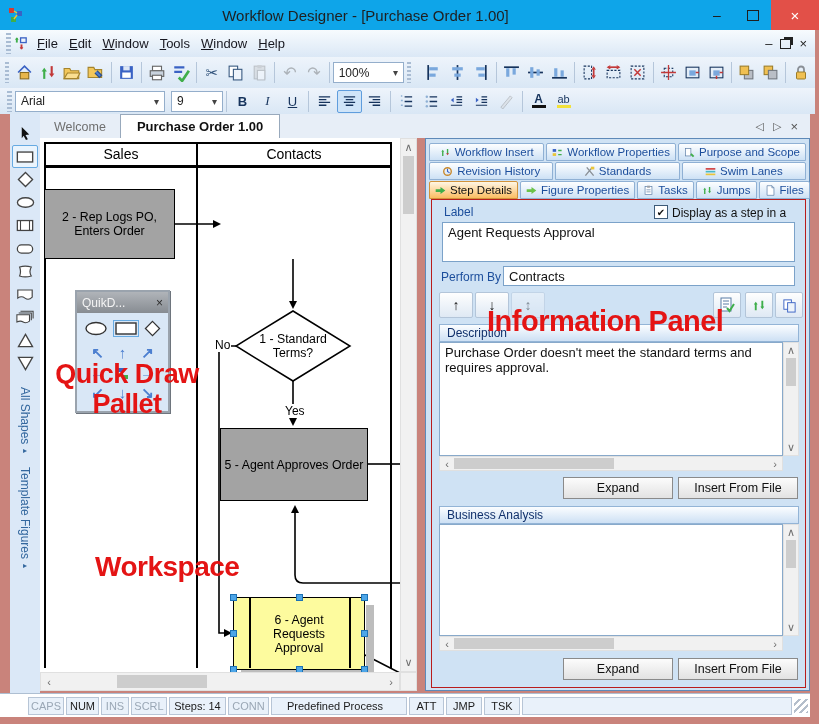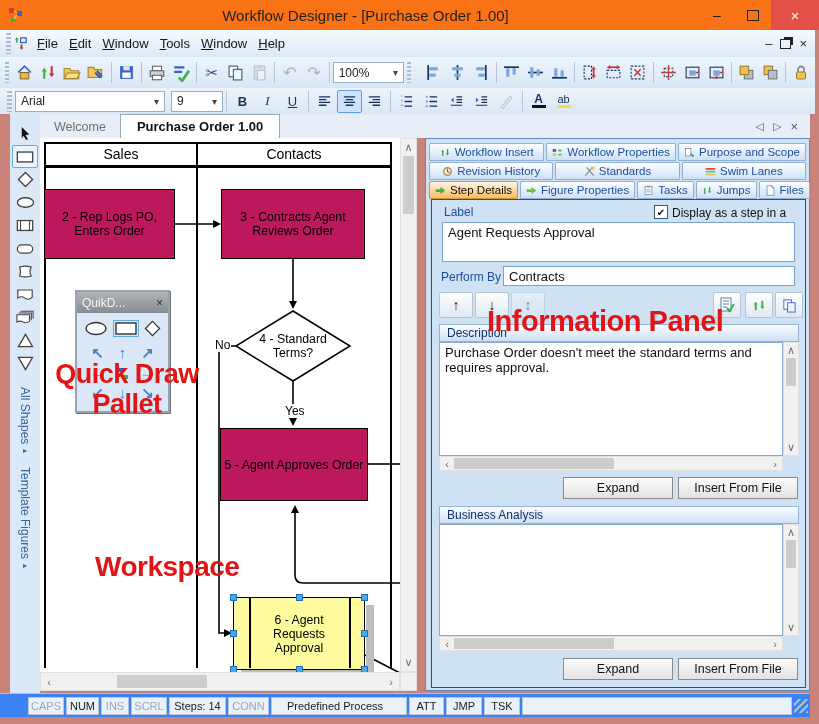--- a/index.html
+++ b/index.html
@@ -1,19 +1,19 @@
 <!DOCTYPE html>
 <html><head>
 <meta charset="utf-8">
 <style>
   html,body{margin:0;padding:0;background:#9e9e9e;font-family:"Liberation Sans",sans-serif;}
   .win{position:relative;width:819px;height:724px;background:#c9837b;overflow:hidden;}
   .abs{position:absolute;}
   
-  .titlebar{left:0;top:0;width:819px;height:30px;background:#f97316;display:flex;align-items:center;}
+  .titlebar{left:0;top:0;width:819px;height:30px;background:#0ea5e9;display:flex;align-items:center;}
   .apptitle{flex:1;text-align:center;font-size:15px;color:#1f1f1f;}
   .cap-btn{width:36px;height:24px;display:flex;align-items:center;justify-content:center;color:#1f1f1f;font-size:14px;}
   .cap-close{width:48px;height:30px;background:#e25048;color:#fff;font-size:15px;display:flex;align-items:center;justify-content:center;}
   .maxbox{width:10px;height:9px;border:1.6px solid #1f1f1f;display:inline-block;}
   
   .menubar{left:0;top:30px;width:815px;height:27px;background:linear-gradient(#f7fbfe,#dbe8f6);display:flex;align-items:center;padding-left:3px;box-sizing:border-box;}
   .menu-item{padding:3px 9px 3px 2px;font-size:13px;color:#17171f;}
   .menu-item::first-letter{text-decoration:underline;}
   .mdi-ctrls{margin-left:auto;display:flex;align-items:center;gap:8px;padding-right:8px;color:#222;font-size:13px;}
   .restore{width:9px;height:8px;border:1.4px solid #222;box-shadow:3px -3px 0 -1px #222;display:inline-block;}
@@ -36,21 +36,21 @@
   
   .stool{left:10px;top:114px;width:30px;height:579px;background:#dbe8f7;display:flex;flex-direction:column;align-items:center;padding-top:8px;box-sizing:border-box;}
   .sbtn{width:26px;height:23px;display:flex;align-items:center;justify-content:center;}
   .sbtn-sel{border:1.5px solid #66aae2;background:#eaf4fd;border-radius:2px;box-sizing:border-box;}
   .vlabel{writing-mode:vertical-rl;font-size:12px;color:#33679e;margin:12px 0 2px 0;}
   .varrow{color:#33679e;font-size:8px;}
   
   .canvas{left:40px;top:138px;width:360px;height:534px;background:#fff;overflow:hidden;}
   .lane-line{background:#000;}
   .lane-hdr{font-size:14px;color:#000;text-align:center;}
-  .fbox{border:1.6px solid #000;background:#be185d;display:flex;align-items:center;justify-content:center;text-align:center;font-size:12.3px;white-space:pre-line;box-sizing:border-box;}
+  .fbox{border:1.6px solid #000;background:#a3a3a3;display:flex;align-items:center;justify-content:center;text-align:center;font-size:12.3px;white-space:pre-line;box-sizing:border-box;}
   .flabel{font-size:12px;background:#fff;padding:0 1px;}
   .yellow{background:#fdfb9e;}
   .handle{width:7px;height:7px;background:#4da6e8;border:1px solid #1d72b5;box-sizing:border-box;}
   .shadow{background:#bdbdbd;}
   
   .qd{left:35px;top:152px;width:95px;height:123px;background:#d9e7f6;border:2px solid #9aa3ad;box-shadow:1px 1px 0 #6e757d;z-index:10;box-sizing:border-box;}
   .qd-title{height:21px;background:linear-gradient(#b0b4b9,#878c92);color:#f4f4f4;font-size:12px;display:flex;align-items:center;padding:0 5px;}
   .qd-close{margin-left:auto;color:#2e2e2e;font-size:12px;}
   .qd-shapes{display:flex;align-items:center;justify-content:center;gap:5px;height:30px;}
   .qd-arrows{display:grid;grid-template-columns:repeat(3,1fr);place-items:center;padding:0 8px 4px 8px;color:#4c7fd0;font-weight:bold;font-size:15px;line-height:20px;}
@@ -65,21 +65,21 @@
   .itab-active{background:linear-gradient(#fff6e3,#fbbd62);border-color:#d1933b;color:#101010;}
   .icontent{position:absolute;left:5px;top:60px;width:373px;height:487px;border:1px solid #b91c1c;background:#cfe2f4;}
   .cap{font-size:12px;color:#1c4e9c;}
   .field{background:#fff;border:1px solid #7ba2c9;font-size:13px;color:#111;padding:2px 5px;box-sizing:border-box;overflow:hidden;}
   .chk{width:12px;height:12px;border:1px solid #3c5a78;background:#fff;display:flex;align-items:center;justify-content:center;font-size:10px;color:#111;}
   .pbtn{background:linear-gradient(#fefefe,#dfe9f4);border:1px solid #b3c5d9;display:flex;align-items:center;justify-content:center;color:#111;font-size:14px;border-radius:2px;box-sizing:border-box;}
   .sechdr{background:linear-gradient(#fbfdff,#cde0f4);border:1px solid #93b4d6;color:#10306b;font-size:12px;padding:1px 7px;box-sizing:border-box;}
   .btn{background:linear-gradient(#fcfcfc,#e2e2e2);border:1px solid #8a8a8a;font-size:12.5px;color:#111;display:flex;align-items:center;justify-content:center;box-sizing:border-box;}
   .txtarea{background:#fff;border:1px solid #88a9ca;border-right:none;border-bottom:none;font-size:13px;color:#111;padding:2px 5px;box-sizing:border-box;}
   
-  .statusbar{left:0;top:693px;width:810px;height:24px;background:#3b82f6;border-top:1px solid #aebfd2;display:flex;align-items:center;gap:2px;padding:0 2px 0 28px;box-sizing:border-box;}
+  .statusbar{left:0;top:693px;width:810px;height:24px;background:#ffffff;border-top:1px solid #aebfd2;display:flex;align-items:center;gap:2px;padding:0 2px 0 28px;box-sizing:border-box;}
   .scell{height:18px;border:1px solid #b7c5d6;background:#e9f1fa;display:flex;align-items:center;justify-content:center;font-size:11px;color:#1b1b1b;box-sizing:border-box;white-space:nowrap;}
   .sdim{color:#9aa7b5;}
   .gripper{margin-left:auto;width:14px;height:14px;background:repeating-linear-gradient(135deg,rgba(0,0,0,0) 0 3px,#b4becb 3px 5px);}
   
   .anno{color:#e41414;font-weight:700;z-index:60;white-space:pre-line;line-height:1.1;pointer-events:none;letter-spacing:-.5px;}
   svg{display:block;}
 </style>
 </head>
 <body>
 
@@ -492,26 +492,24 @@
         <polygon points="173,82 181,86 173,90"></polygon>
         <polygon points="249,163 257,163 253,171"></polygon>
         <polygon points="249,280 257,280 253,288"></polygon>
         <polygon points="184,491 192,495 184,499"></polygon>
         <polygon points="251,375 259,375 255,367"></polygon>
       </g>
     </svg>
 
     <div class="abs fbox" style="left:4px;top:51px;width:131px;height:70px">2 - Rep Logs PO,
 Enters Order</div>
-    <div class="abs fbox" style="left:181px;top:51px;width:144px;height:70px">3 - Contracts Agent
-Reviews Order</div>
     <svg class="abs" style="left:194px;top:171px" width="118" height="74">
         <polygon points="59,2 116,37 59,72 2,37" fill="#fff" stroke="#000" stroke-width="1.5"></polygon>
       </svg>
-    <div class="abs" style="left:196px;top:186px;width:114px;height:44px;display:flex;align-items:center;justify-content:center;text-align:center;font-size:12.3px;white-space:pre-line">4 - Standard
+    <div class="abs" style="left:196px;top:186px;width:114px;height:44px;display:flex;align-items:center;justify-content:center;text-align:center;font-size:12.3px;white-space:pre-line">1 - Standard
 Terms?</div>
     <div class="abs flabel" style="left:174px;top:200px">No</div>
     <div class="abs flabel" style="left:244px;top:266px">Yes</div>
     <div class="abs fbox" style="left:180px;top:290px;width:148px;height:73px">5 - Agent Approves Order</div>
 
     <div class="abs shadow" style="left:326px;top:467px;width:8px;height:70px"></div>
     <div class="abs shadow" style="left:201px;top:531px;width:130px;height:6px"></div>
     <div class="abs fbox yellow" style="left:193px;top:459px;width:132px;height:73px">6 - Agent
 Requests
 Approval</div>

